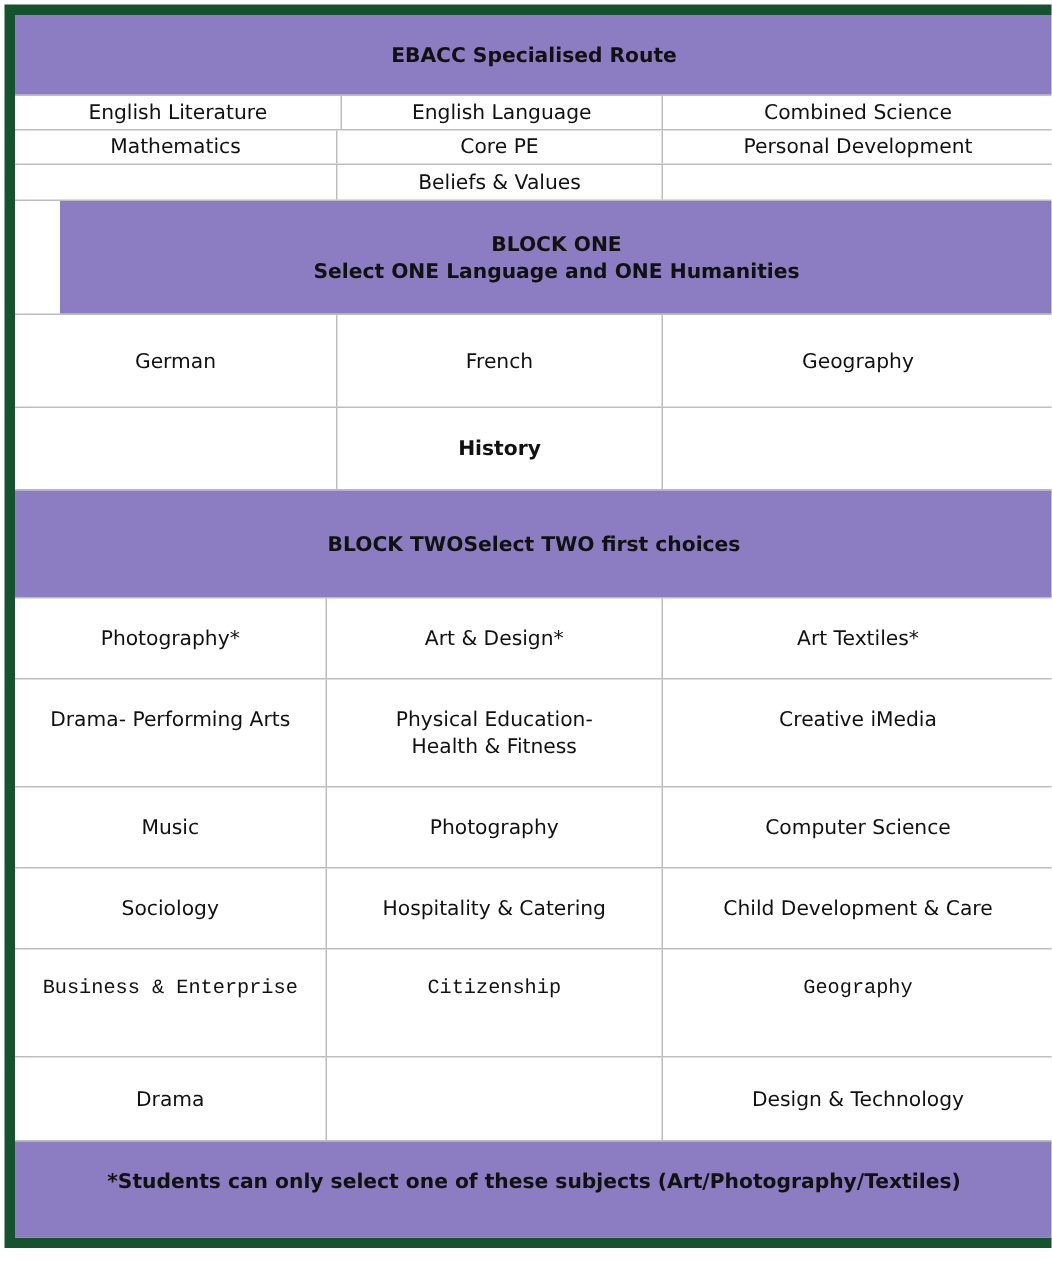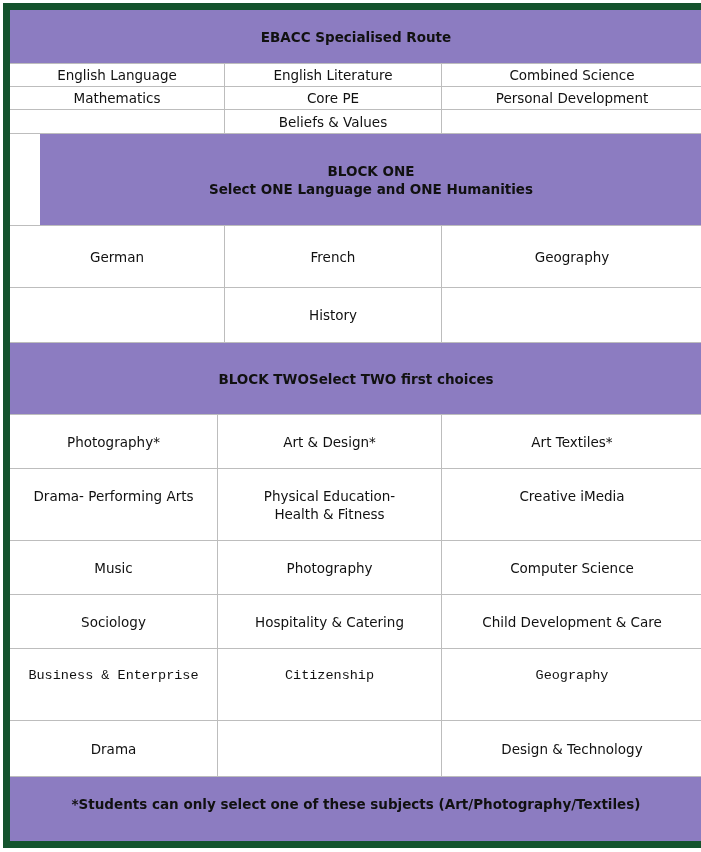--- a/index.html
+++ b/index.html
@@ -66,48 +66,48 @@
 <body>
 
 <div class="table">
 
   <div class="row" style="height:54px;">
     <div class="cell banner">EBACC Specialised Route</div>
   </div>
 
 
   <div class="row" style="height:23px;">
+    <div class="cell c2 mid">English Literature</div>
     <div class="cell c1 mid">English Language</div>
-    <div class="cell c2 mid">English Literature</div>
     <div class="cell c3 mid">Combined Science</div>
   </div>
   <div class="row" style="height:23px;justify-content:space-between;">
     <div class="cell c1 mid">Mathematics</div>
     <div class="cell c2 mid">Core PE</div>
     <div class="cell c3 mid">Personal Development</div>
   </div>
   <div class="row" style="height:24px;">
     <div class="cell c1 mid"></div>
     <div class="cell c2 mid">Beliefs &amp; Values</div>
     <div class="cell c3 mid"></div>
   </div>
 
-  <div class="row" style="height:92px;padding-left:30px;">
+  <div class="row" style="height:76px;padding-left:30px;">
     <div class="cell banner" style="flex-direction:column;">
       <span>BLOCK ONE</span>
       <span>Select ONE Language and ONE Humanities</span>
     </div>
   </div>
 
   <div class="row" style="height:62px;">
     <div class="cell c1 mid">German</div>
     <div class="cell c2 mid">French</div>
     <div class="cell c3 mid">Geography</div>
   </div>
-  <div class="row" style="height:55px;">
+  <div class="row" style="height:55px;font-weight:bold;">
     <div class="cell c1 mid"></div>
     <div class="cell c2 mid">History</div>
     <div class="cell c3 mid"></div>
   </div>
 
   <div class="row" style="height:72px;">
     <div class="cell banner" style="">
       <span>BLOCK TWO</span>
       <span>Select TWO first choices</span>
     </div>

